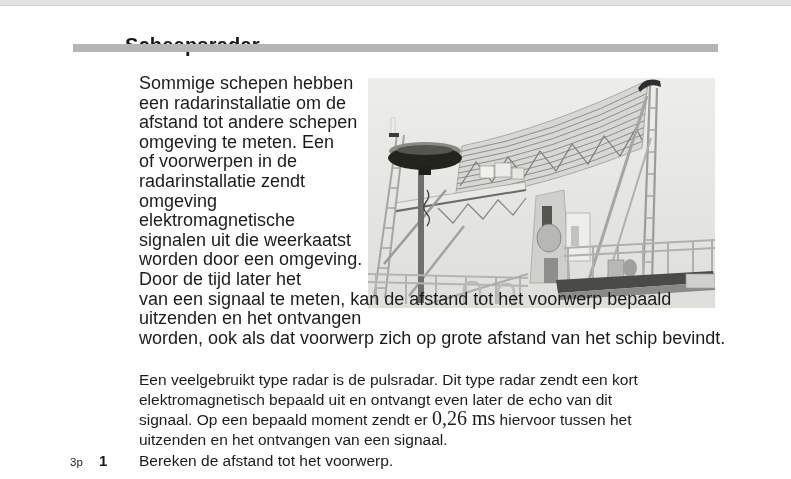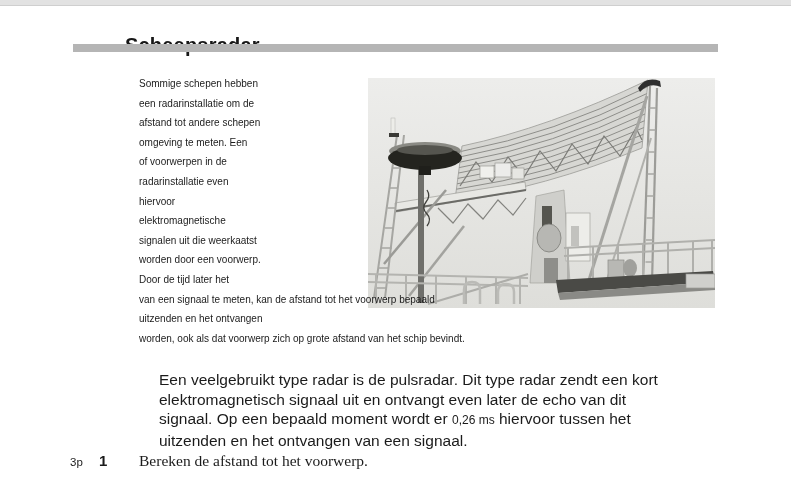--- a/index.html
+++ b/index.html
@@ -4,28 +4,28 @@
 <style>
   html,body{margin:0;padding:0;background:#ffffff;}
   .page{
     position:relative;width:791px;height:479px;background:#ffffff;
     font-family:"Liberation Sans",sans-serif;color:#1b1b1b;overflow:hidden;
   }
   .top-strip{position:absolute;left:0;top:0;width:791px;height:5px;background:#e2e2e2;border-bottom:1px solid #cfcfcf;}
   .title{position:absolute;left:107px;top:16px;margin:18px;font-size:20px;font-weight:bold;letter-spacing:.2px;color:#161616;}
   .rule{position:absolute;left:73px;top:44px;width:645px;height:8px;background:#b5b5b5;}
   .photo{position:absolute;left:368px;top:78px;width:347px;height:230px;}
-  .intro{position:absolute;left:139px;top:74px;font-size:10px;line-height:19.6px;white-space:nowrap;}
-  .para2{position:absolute;left:139px;top:370px;font-size:15.5px;line-height:19.6px;white-space:nowrap;margin-left:20px;}
+  .intro{position:absolute;left:139px;top:74px;font-size:18px;line-height:19.6px;white-space:nowrap;}
+  .para2{position:absolute;left:139px;top:370px;font-size:15.5px;line-height:19.6px;white-space:nowrap;}
   .line{white-space:nowrap;}
-  .serif{font-family:Liberation Sans, sans-serif;font-size:12px;}
+  .serif{font-family:Liberation Serif, serif;font-size:20px;}
   .qrow{position:absolute;left:0;top:451px;width:651px;height:22px;}
   .qpoints{position:absolute;left:70px;top:5px;font-size:11.5px;}
   .qnum{position:absolute;left:99px;top:1px;font-size:15px;font-weight:bold;}
-  .qtext{position:absolute;left:139px;top:1px;font-size:15.5px;font-family:Liberation Serif, serif;}
+  .qtext{position:absolute;left:139px;top:1px;font-size:15.5px;}
 </style>
 </head>
 <body>
 
 <div class="page">
 
   <div class="top-strip"></div>
 
   <h1 class="title">Scheepsradar</h1>
   <div class="rule"></div>
@@ -119,35 +119,35 @@
       </g>
     </svg>
   </div>
 
   <div class="intro">
     <div class="line">Sommige schepen hebben</div>
     <div class="line">een radarinstallatie om de</div>
     <div class="line">afstand tot andere schepen</div>
     <div class="line">omgeving te meten. Een</div>
     <div class="line">of voorwerpen in de</div>
-    <div class="line">radarinstallatie even</div>
-    <div class="line">hiervoor</div>
+    <div class="line">radarinstallatie zendt</div>
+    <div class="line">omgeving</div>
     <div class="line">elektromagnetische</div>
     <div class="line">signalen uit die weerkaatst</div>
-    <div class="line">worden door een voorwerp.</div>
+    <div class="line">worden door een omgeving.</div>
     <div class="line">Door de tijd later het</div>
     <div class="line">van een signaal te meten, kan de afstand tot het voorwerp bepaald</div>
     <div class="line">uitzenden en het ontvangen</div>
     <div class="line">worden, ook als dat voorwerp zich op grote afstand van het schip bevindt.</div>
   </div>
 
   <div class="para2">
     <div class="line">Een veelgebruikt type radar is de pulsradar. Dit type radar zendt een kort</div>
-    <div class="line">elektromagnetisch signaal uit en ontvangt even later de echo van dit</div>
-    <div class="line"><span>signaal. Op een bepaald moment wordt er </span><span class="serif">0,26 ms</span><span> hiervoor tussen het</span></div>
+    <div class="line">elektromagnetisch bepaald uit en ontvangt even later de echo van dit</div>
+    <div class="line"><span>signaal. Op een bepaald moment zendt er </span><span class="serif">0,26 ms</span><span> hiervoor tussen het</span></div>
     <div class="line">uitzenden en het ontvangen van een signaal.</div>
   </div>
 
   <div class="qrow">
     <span class="qpoints">3p</span>
     <span class="qnum">1</span>
     <span class="qtext">Bereken de afstand tot het voorwerp.</span>
   </div>
 
 </div>

